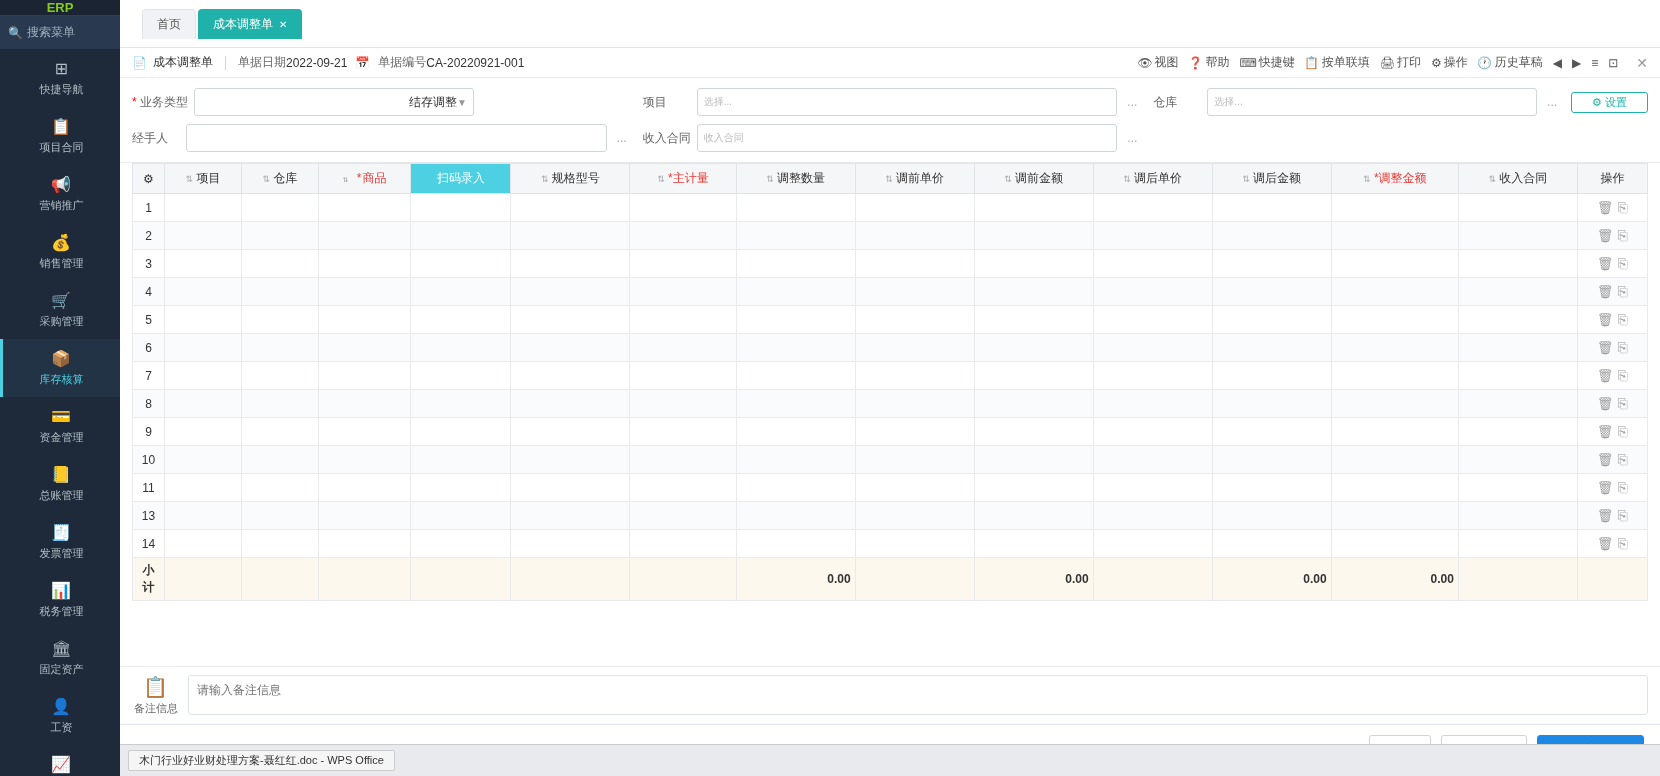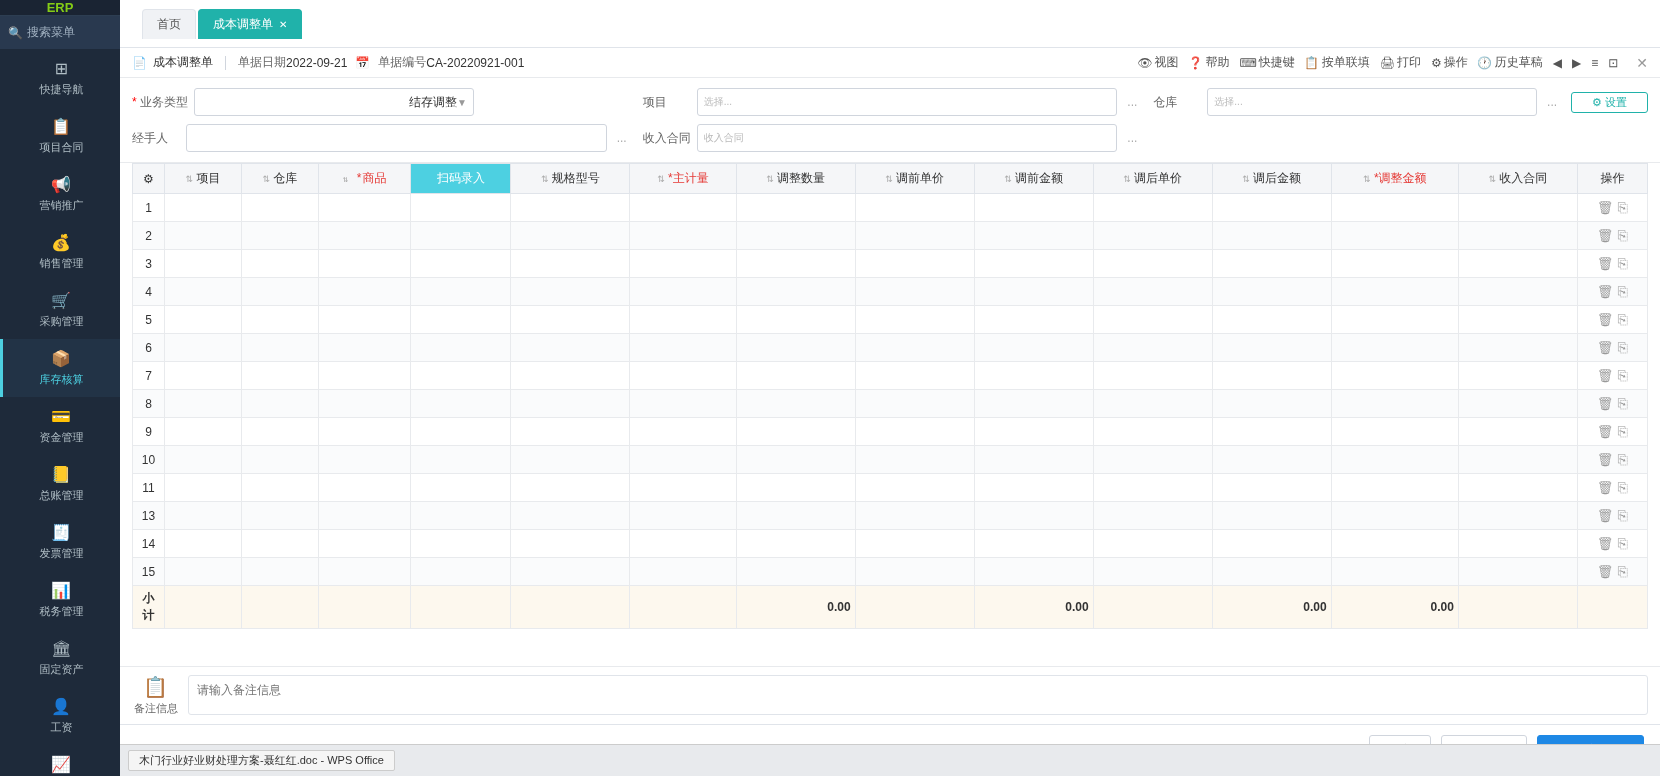--- a/index.html
+++ b/index.html
@@ -827,42 +827,20 @@
               <td></td>
               <td></td>
               <td></td>
               <td>
                 <div class="action-btns">
                   <span class="action-btn">🗑</span>
                   <span class="action-btn">⎘</span>
                 </div>
               </td>
             </tr>
-            <tr>
-              <td class="row-num">15</td>
-              <td></td>
-              <td></td>
-              <td></td>
-              <td></td>
-              <td></td>
-              <td></td>
-              <td></td>
-              <td></td>
-              <td></td>
-              <td></td>
-              <td></td>
-              <td></td>
-              <td></td>
-              <td>
-                <div class="action-btns">
-                  <span class="action-btn">🗑</span>
-                  <span class="action-btn">⎘</span>
-                </div>
-              </td>
-            </tr>
             <tr class="subtotal-row">
               <td class="subtotal-label">小计</td>
               <td></td>
               <td></td>
               <td></td>
               <td></td>
               <td></td>
               <td></td>
               <td style="text-align: right; padding-right: 4px;">0.00</td>
               <td></td>

